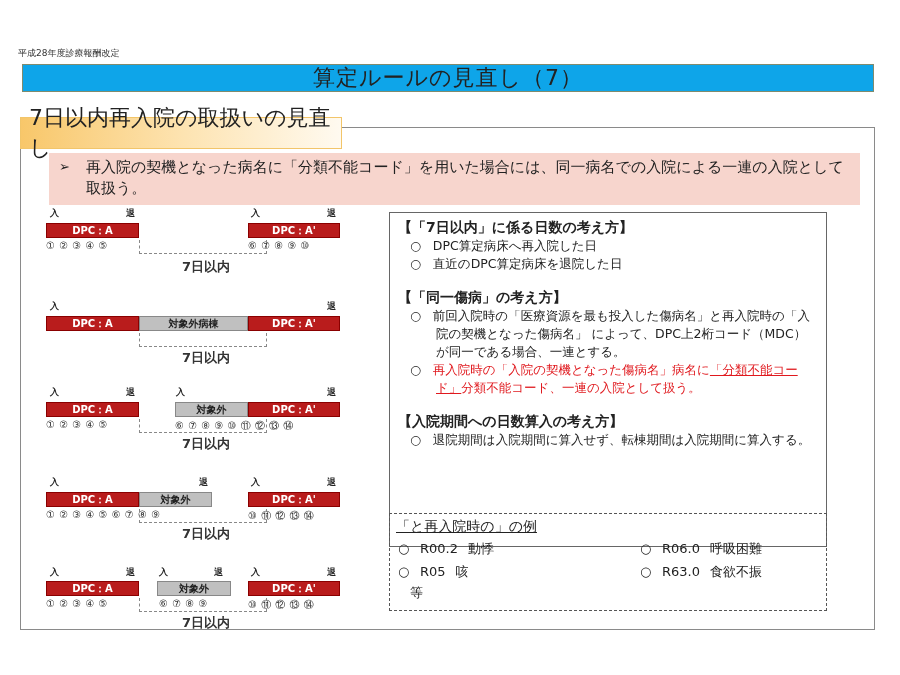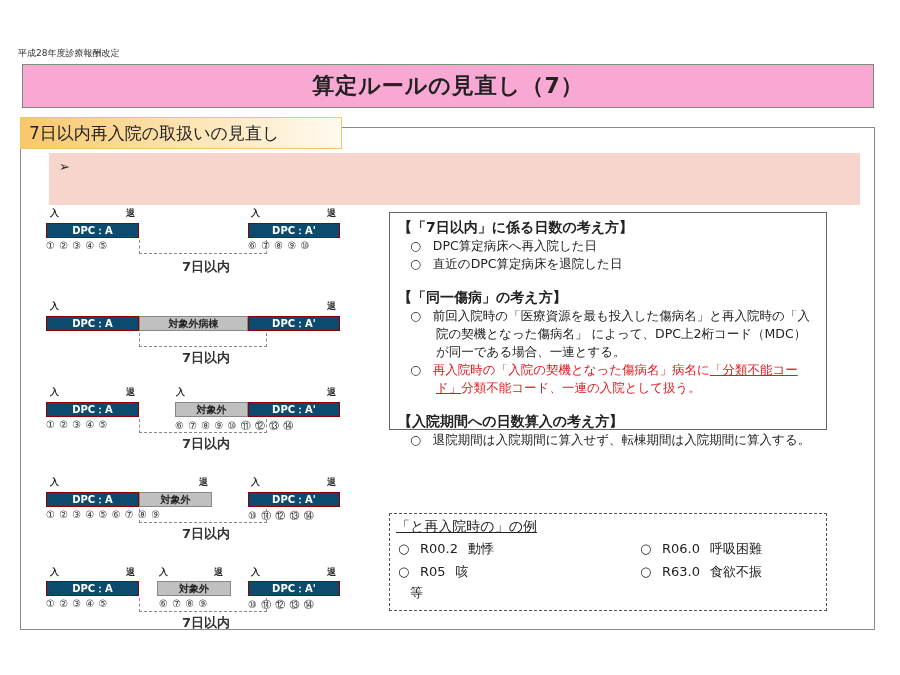--- a/index.html
+++ b/index.html
@@ -1,44 +1,44 @@
 <!DOCTYPE html>
 <html><head>
 <meta charset="utf-8">
 <style>
   html, body { margin:0; padding:0; }
   body { width:900px; height:675px; background:#ffffff; position:relative; overflow:hidden;
          font-family:"DejaVu Sans", "Liberation Sans", sans-serif; color:#222; }
   .abs { position:absolute; }
   #header-note { left:18px; top:47px; font-size:9px; color:#333; }
-  #title-bar { left:22px; top:64px; width:852px; height:44px; background:#f9a8d4;
-               border:1.5px solid #7f8b6e; box-sizing:border-box; display:flex; align-items:center; justify-content:center;font-weight:bold; }
+  #title-bar { left:22px; top:64px; width:852px; height:28px; background:#0ea5e9;
+               border:1.5px solid #7f8b6e; box-sizing:border-box; display:flex; align-items:center; justify-content:center; }
   #title-bar span { font-size:22px; color:#222; letter-spacing:1px; }
   #main-frame { left:20px; top:128px; width:855px; height:502px; border:1.5px solid #8a8a8a; border-top:none; box-sizing:border-box; }
   #frame-topline { left:340px; top:127px; width:535px; height:0; border-top:1.5px solid #8a8a8a; }
   #section-tab { left:20px; top:117px; width:322px; height:32px; box-sizing:border-box;
                  background:linear-gradient(to right,#f8c76a 0%,#fde3b0 50%,#fffaf0 100%);
                  border:1px solid #f2c56a; display:flex; align-items:center; padding-left:8px; }
-  #section-tab span { font-size:17px; color:#222; }
+  #section-tab span { font-size:22px; color:#222; }
   #banner { left:49px; top:153px; width:811px; height:52px; background:#f7d5cd; box-sizing:border-box; padding:5px 10px 0 10px; }
   #banner .arrow { position:absolute; left:10px; top:6px; font-size:13px; }
   #banner .text { position:absolute; left:37px; top:4px; width:765px; font-size:15px; line-height:21px; color:#222; }
 
   
   .tl { position:absolute; left:46px; width:300px; height:75px; }
   .tl .mark { position:absolute; font-size:9px; font-weight:bold; color:#222; }
   .tl .bar { position:absolute; height:15px; box-sizing:border-box; font-size:10px; font-weight:bold;
              display:flex; align-items:center; justify-content:center; }
-  .tl .bar.dpc { background:#0c4a6e; color:#fff; border:1px solid #8a0000; }
+  .tl .bar.dpc { background:#b91c1c; color:#fff; border:1px solid #8a0000; }
   .tl .bar.out { background:#c0c0c0; color:#222; border:1px solid #888; }
   .tl .days { position:absolute; font-size:10px; color:#333; white-space:nowrap; letter-spacing:0.5px; }
   .tl .dotted { position:absolute; border:1px dashed #888; border-top:none; box-sizing:border-box; }
   .tl .within { position:absolute; font-size:13px; font-weight:bold; color:#333;text-align:center; }
 
-  #rules-box { left:389px; top:212px; width:438px; height:218px; border:1.5px solid #666; box-sizing:border-box; padding:4px 8px; }
+  #rules-box { left:389px; top:212px; width:438px; height:335px; border:1.5px solid #666; box-sizing:border-box; padding:4px 8px; }
   #rules-box .h { font-size:14px; font-weight:bold; color:#222; line-height:20px; }
   #rules-box .item { font-size:12.5px; line-height:18px; color:#222; padding-left:38px; text-indent:-26px; }
   #rules-box .item.red { color:#e0191e; }
   #rules-box .gap { height:14px; }
   .u { text-decoration:underline; }
 
   #codes-box { left:389px; top:513px; width:438px; height:98px; border:1.5px dashed #555; box-sizing:border-box; padding:3px 6px; }
   #codes-box .h { font-size:14px; text-decoration:underline; color:#222; line-height:19px; }
   #codes-box .code { position:absolute; font-size:13px; color:#222; white-space:nowrap; }
   #codes-box .code .c { display:inline-block; width:16px; }
@@ -55,20 +55,21 @@
 
 <div class="abs" id="main-frame"></div>
 <div class="abs" id="frame-topline"></div>
 
 <div class="abs" id="section-tab">
   <span>7日以内再入院の取扱いの見直し</span>
 </div>
 
 <div class="abs" id="banner">
   <span class="arrow">➢</span>
+  <div class="text">再入院の契機となった病名に「分類不能コード」を用いた場合には、同一病名での入院による一連の入院として取扱う。</div>
 </div>
 
 <div class="tl" style="top:207px;">
   <span class="mark" style="left:4px;top:0;">入</span>
   <span class="mark" style="left:80px;top:0;">退</span>
   <span class="mark" style="left:205px;top:0;">入</span>
   <span class="mark" style="left:281px;top:0;">退</span>
   <div class="bar dpc" style="left:0;top:16px;width:93px;">DPC：A</div>
   <div class="bar dpc" style="left:202px;top:16px;width:92px;">DPC：A'</div>
   <span class="days" style="left:0;top:33px;">① ② ③ ④ ⑤</span>

